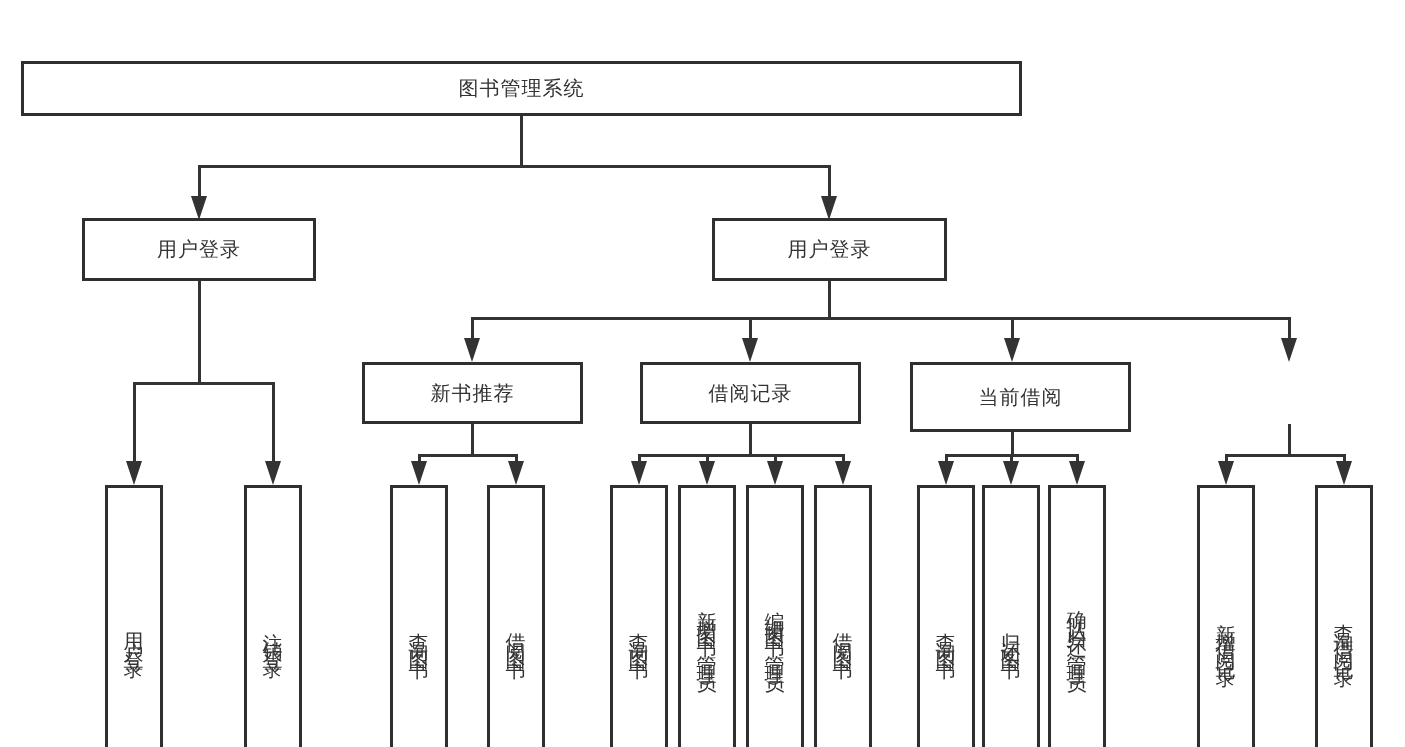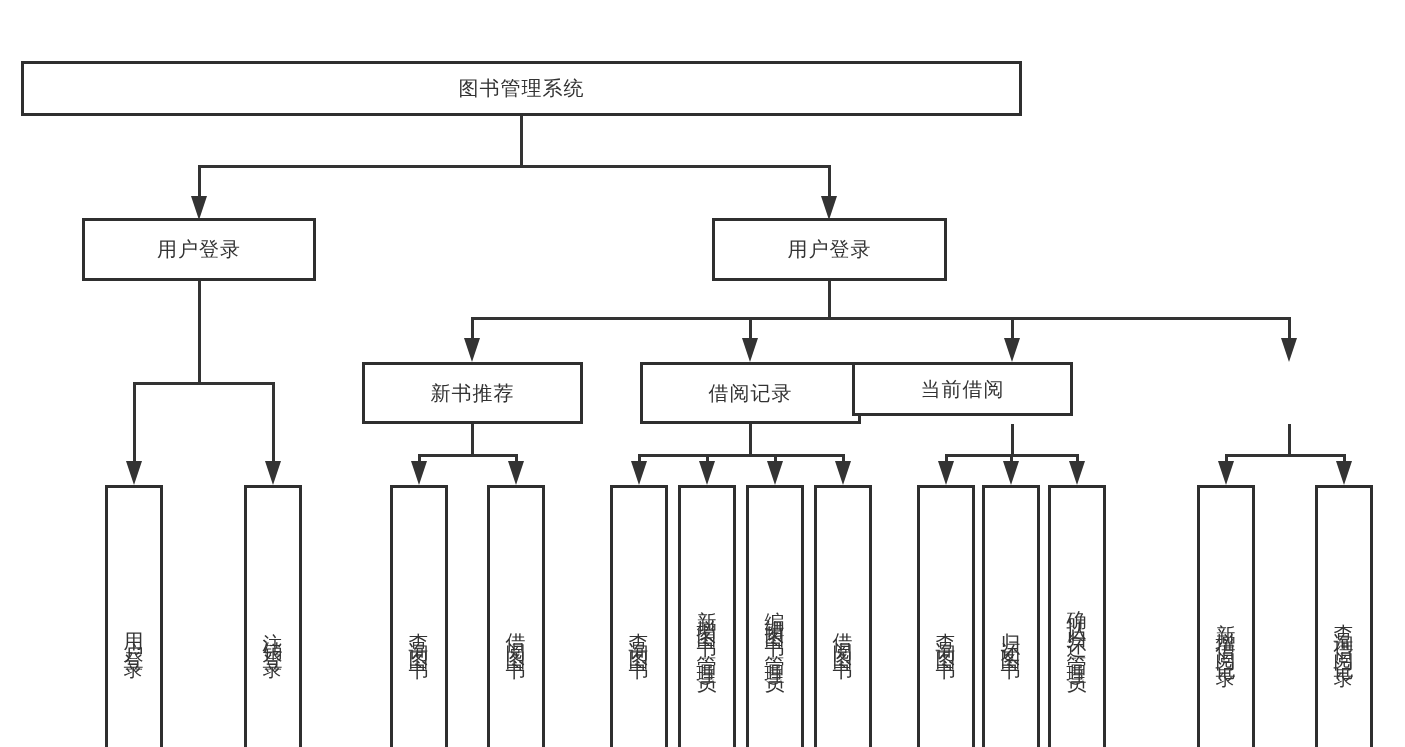--- a/index.html
+++ b/index.html
@@ -63,21 +63,21 @@
   <div class="box" style="left:21px;top:13px;width:1001px;height:55px">图书管理系统</div>
 
   <div class="box" style="left:82px;top:170px;width:234px;height:63px">用户登录</div>
 
   <div class="box" style="left:712px;top:170px;width:235px;height:63px">用户登录</div>
 
   <div class="box" style="left:362px;top:314px;width:221px;height:62px">新书推荐</div>
 
   <div class="box" style="left:640px;top:314px;width:221px;height:62px">借阅记录</div>
 
-  <div class="box" style="left:852px;top:314px;width:221px;height:54px">当前借阅</div>
+  <div class="box" style="left:910px;top:314px;width:221px;height:70px">当前借阅</div>
 
 
   <div class="box leaf" style="left:105px">
     <span class="vtext">用户登录</span>
   </div>
   <div class="box leaf" style="left:244px">
     <span class="vtext">注销登录</span>
   </div>
 
   <div class="box leaf" style="left:390px">

